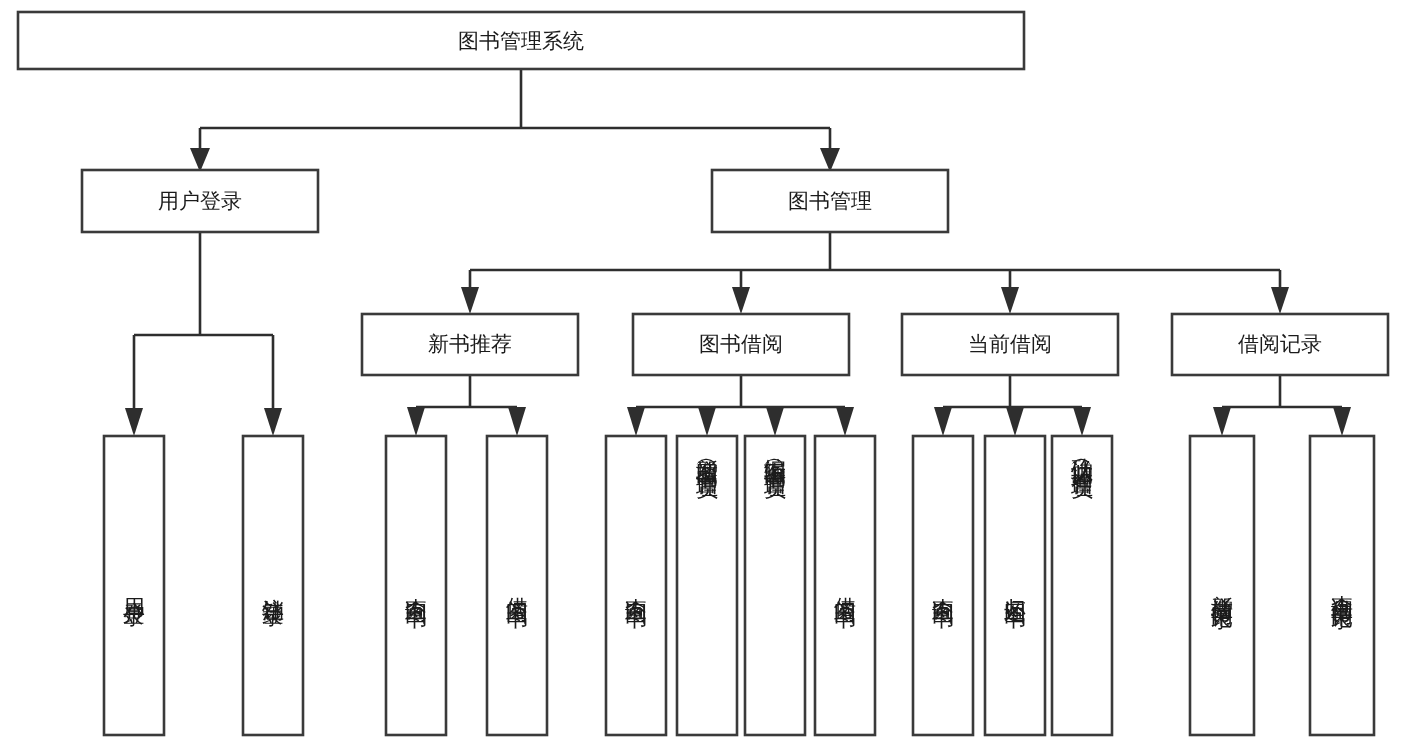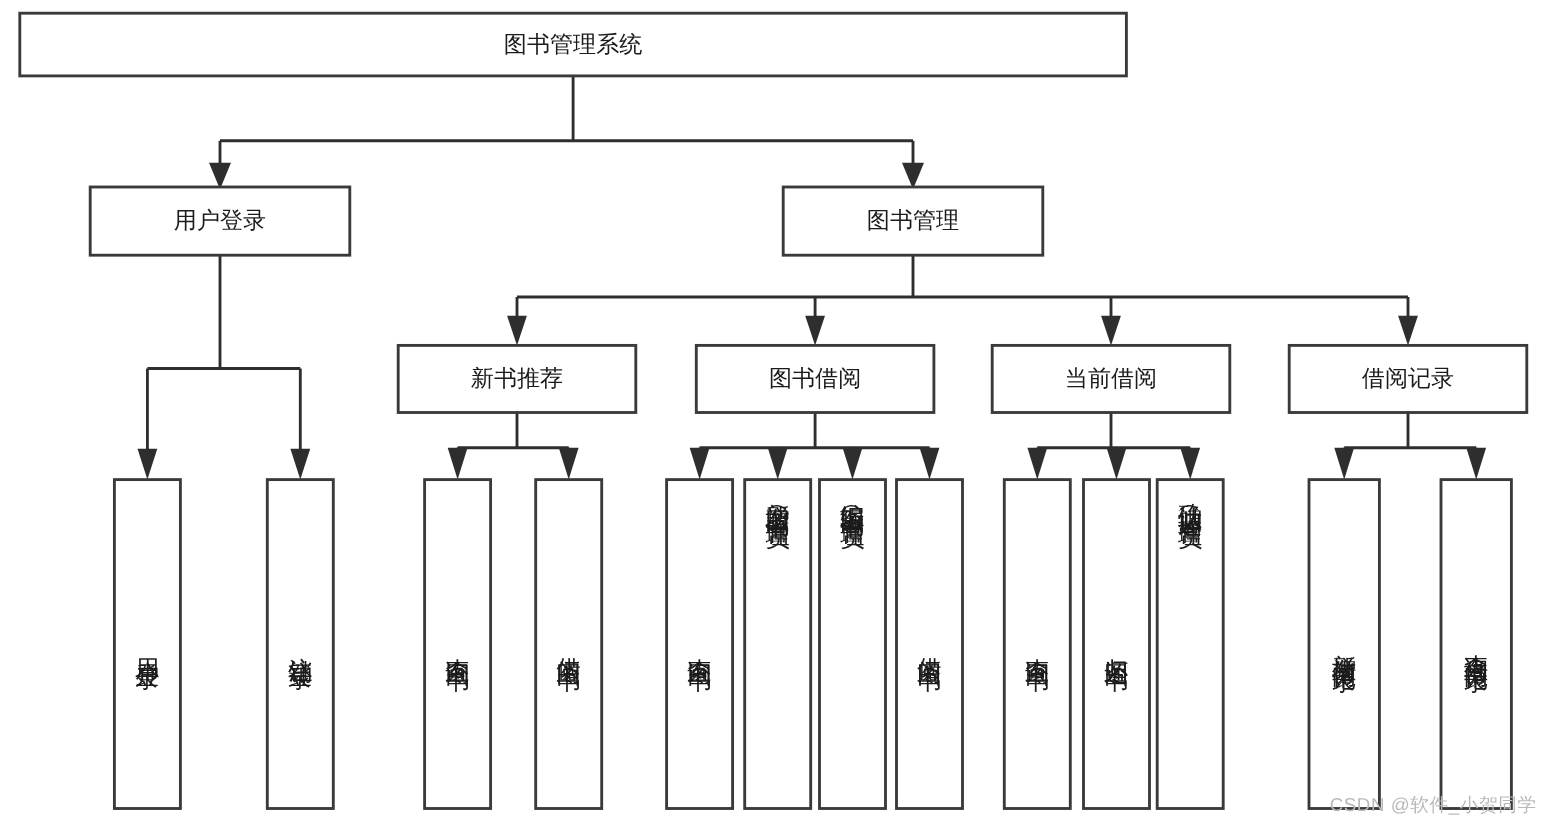--- a/index.html
+++ b/index.html
@@ -225,15 +225,14 @@
   <div class="vert-label-wrap" style="left:1052px; top:440px; width:60px; height:291px; align-items:flex-start;">
     <span class="vert-label">确认归还（管理员）</span>
   </div>
   <div class="vert-label-wrap" style="left:1190px; top:436px; width:64px; height:299px;">
     <span class="vert-label">新增借阅记录</span>
   </div>
   <div class="vert-label-wrap" style="left:1310px; top:436px; width:64px; height:299px;">
     <span class="vert-label">查询借阅记录</span>
   </div>
 
-  <div class="watermark">CSDN @软件_小贺同学</div>
 
 </div>
 
 </body></html>

